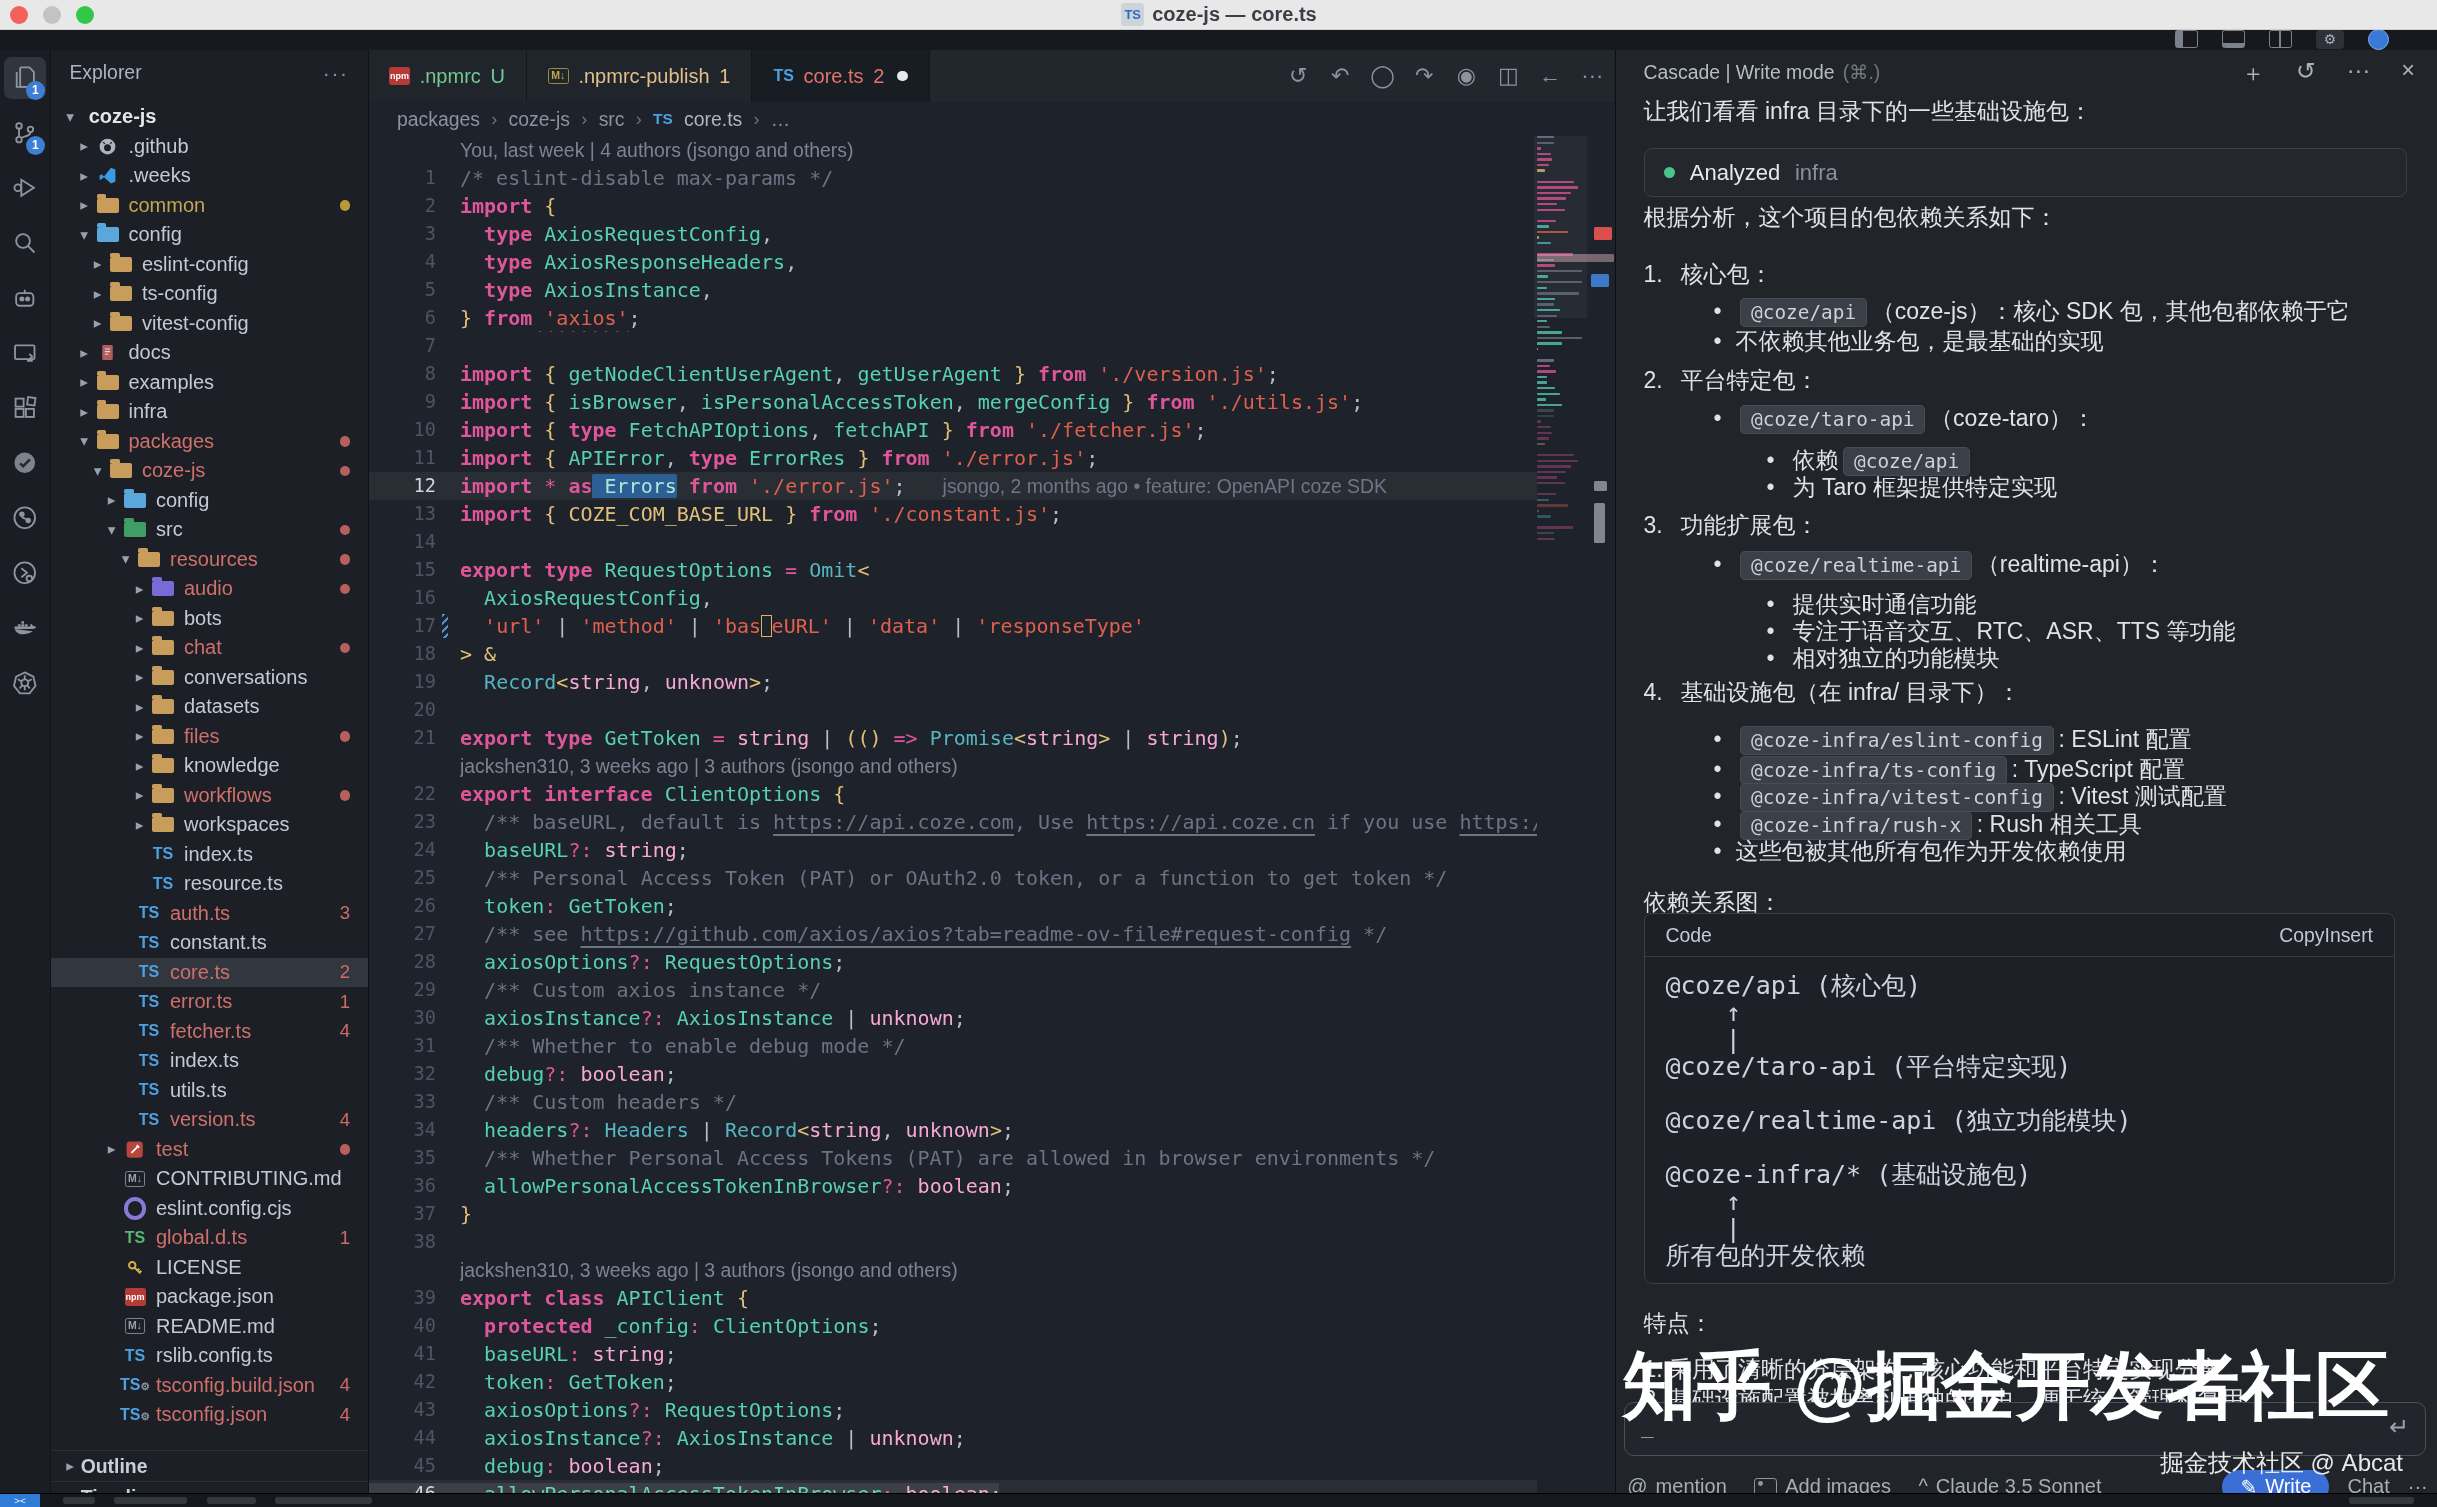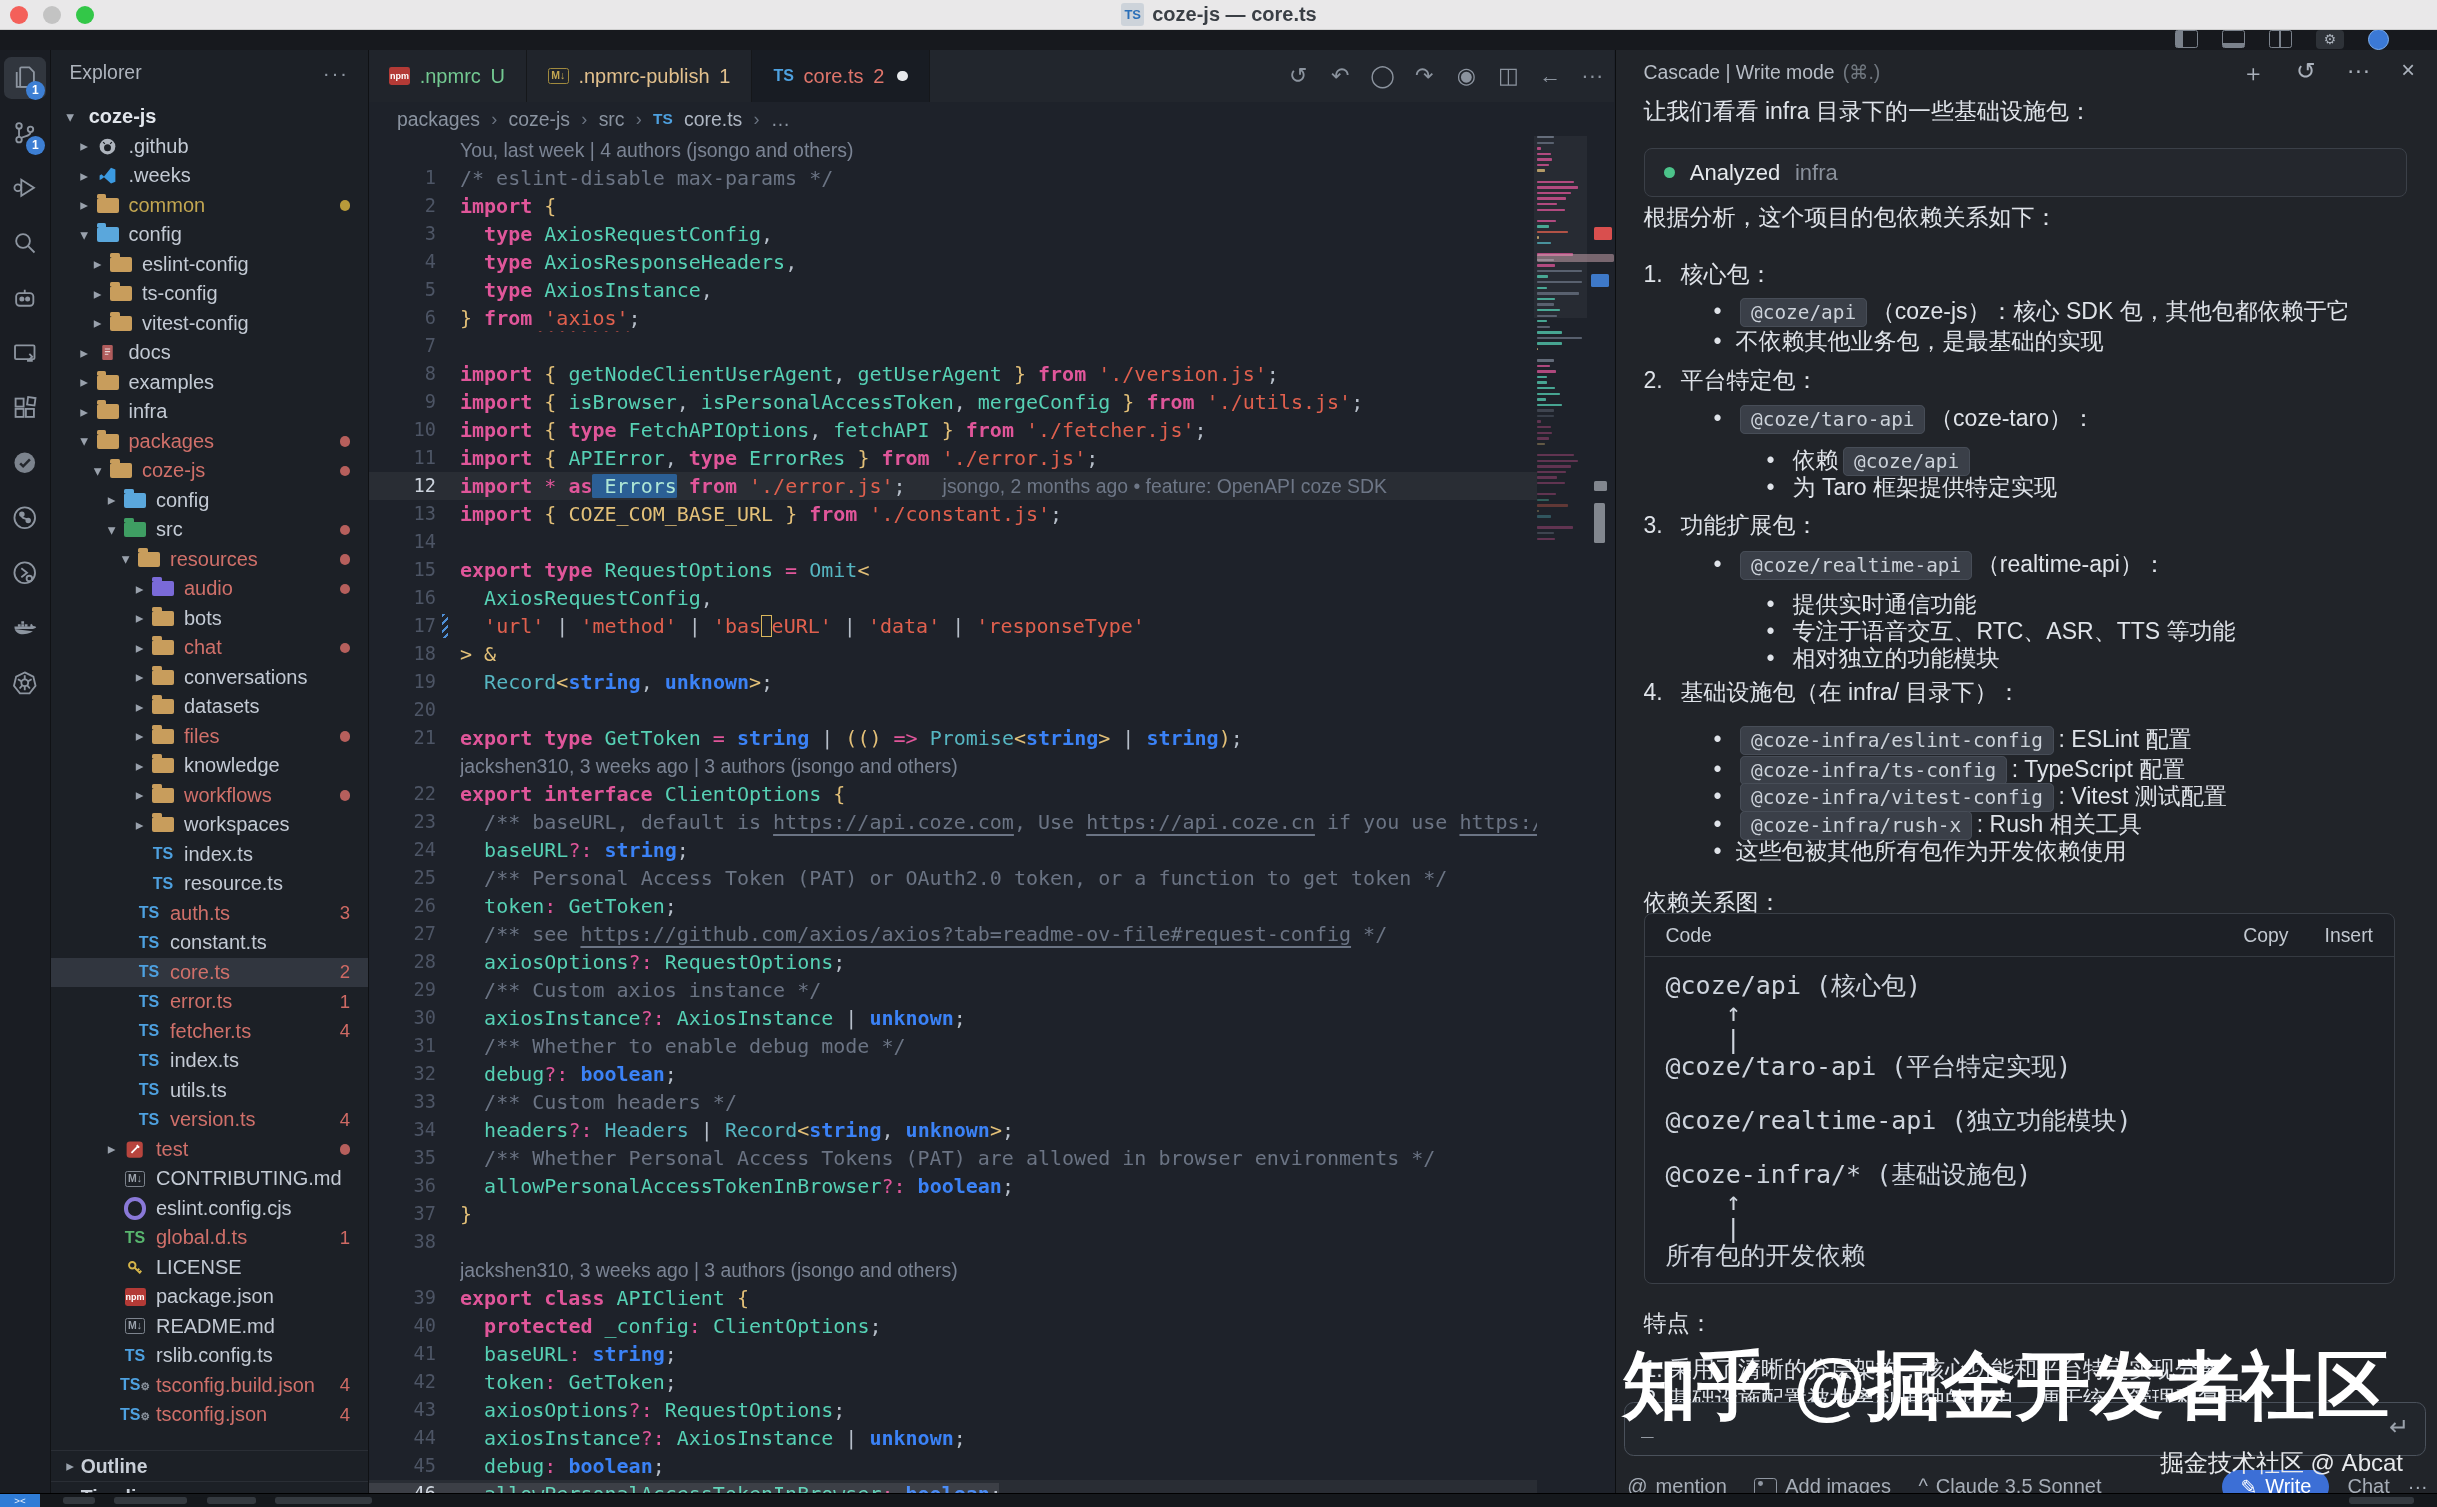--- a/index.html
+++ b/index.html
@@ -79,21 +79,21 @@
   .crow.hl .ln{color:#cdd4de;}
   .crow .cnt{flex:1;overflow:hidden;}
   .crow .blamefull{color:#7b8494;font-family:"Liberation Sans",sans-serif;font-size:19.4px;}
   .blame-inline{color:#6e7787;font-family:"Liberation Sans",sans-serif;font-size:19.4px;margin-left:37px;}
   .modstripe{position:absolute;left:74px;top:1.6px;bottom:1.6px;width:5.7px;background:repeating-linear-gradient(135deg,#4f8fd6 0 2.4px,transparent 2.4px 5.7px);}
   .tok-k{color:#e0569a;font-weight:bold;}
   .tok-t{color:#56d1b5;}
   .tok-s{color:#e0604e;text-align:center;}
   .tok-sq{color:#e0604e;text-decoration:underline wavy #e4564a;text-underline-offset:5.7px;}
   .tok-y{color:#e3c078;}
-  .tok-p{color:#3b82f6;font-weight:bold;}
+  .tok-p{color:#f9a8d4;font-weight:normal;}
   .tok-b{color:#56b6c2;}
   .tok-o{color:#e0569a;}
   .tok-w{color:#b6bec9;}
   .tok-c{color:#6b7484;}
   .tok-l{color:#6b7484;text-decoration:underline;text-underline-offset:4.9px;}
   .tok-tsel{color:#aee6d6;background:#2b5f95;border-radius:1.6px;}
   .curbox{display:inline-block;width:10.5px;height:22px;border:1.6px solid #d9b65c;vertical-align:-4px;box-sizing:border-box;}
   .hscroll{position:absolute;left:0;bottom:0;height:11.3px;width:631px;background:rgba(255,255,255,0.09);}
   .minimap{position:absolute;top:86px;right:30px;width:47px;bottom:16px;}
   .mrow{margin-bottom:3.2px;border-radius:0.8px;}
@@ -113,21 +113,21 @@
   .cb.li{padding-left:92px;}
   .cb.li::before{content:"•";position:absolute;left:70px;color:#dfe3e9;}
   .cb.li.l2{padding-left:149px;}
   .cb.li.l2::before{left:123px;}
   .analyzed{height:47px;border:1.2px solid #3b4048;border-radius:8px;background:#24272d;display:flex;align-items:center;padding:0 19.4px;gap:14.6px;}
   .gdot{width:11.3px;height:11.3px;border-radius:50%;background:#4cc38a;flex:none;}
   .analyzed .al{color:#e6e9ed;font-size:22px;}
   .analyzed .at{color:#8a919c;font-size:22px;}
   .codeblock{position:absolute;left:27.5px;right:44px;border:1.2px solid #3b4048;border-radius:8px;background:#1d2026;overflow:hidden;}
   .cbk-head{height:42px;display:flex;align-items:center;padding:0 21px;border-bottom:0.8px solid #353a41;color:#c6ccd4;font-size:19.4px;}
-  .cbk-act{margin-left:auto;display:flex;gap:36px;color:#c2c8d0;}
+  .cbk-act{margin-left:auto;display:flex;color:#c2c8d0;}
   .cbk-body{padding:14.6px 21px;font-family:"DejaVu Sans Mono",monospace;font-size:25px;line-height:27px;color:#ced4dd;white-space:pre;}
   .inputbox{position:absolute;left:8px;right:13px;top:1352px;height:52px;border:1.2px solid #4a515b;border-radius:9.7px;background:#22262c;}
   .inputbox .ph{position:absolute;left:16px;top:11.3px;color:#aab0ba;font-family:"DejaVu Sans Mono",monospace;font-size:21px;}
   .inputbox .ent{position:absolute;right:16px;top:9.7px;color:#9aa1ab;font-size:24px;}
   .cas-toolbar{position:absolute;left:11.3px;right:11.3px;top:1418px;height:37px;display:flex;align-items:center;gap:27.5px;color:#a7aeb8;font-size:20px;}
   .tb-item{display:flex;align-items:center;gap:8px;}
   .imgic{width:21px;height:16px;border:1.6px solid #8f96a1;border-radius:3.2px;position:relative;}
   .imgic::before{content:"";position:absolute;left:3.2px;top:2.4px;width:4.9px;height:4.9px;border-radius:50%;background:#8f96a1;}
   .tb-right{margin-left:auto;display:flex;align-items:center;gap:18px;}
   .writepill{height:34px;border-radius:17px;background:#3c6fd6;color:#fff;display:flex;align-items:center;gap:8px;padding:0 18px;font-size:20px;}

